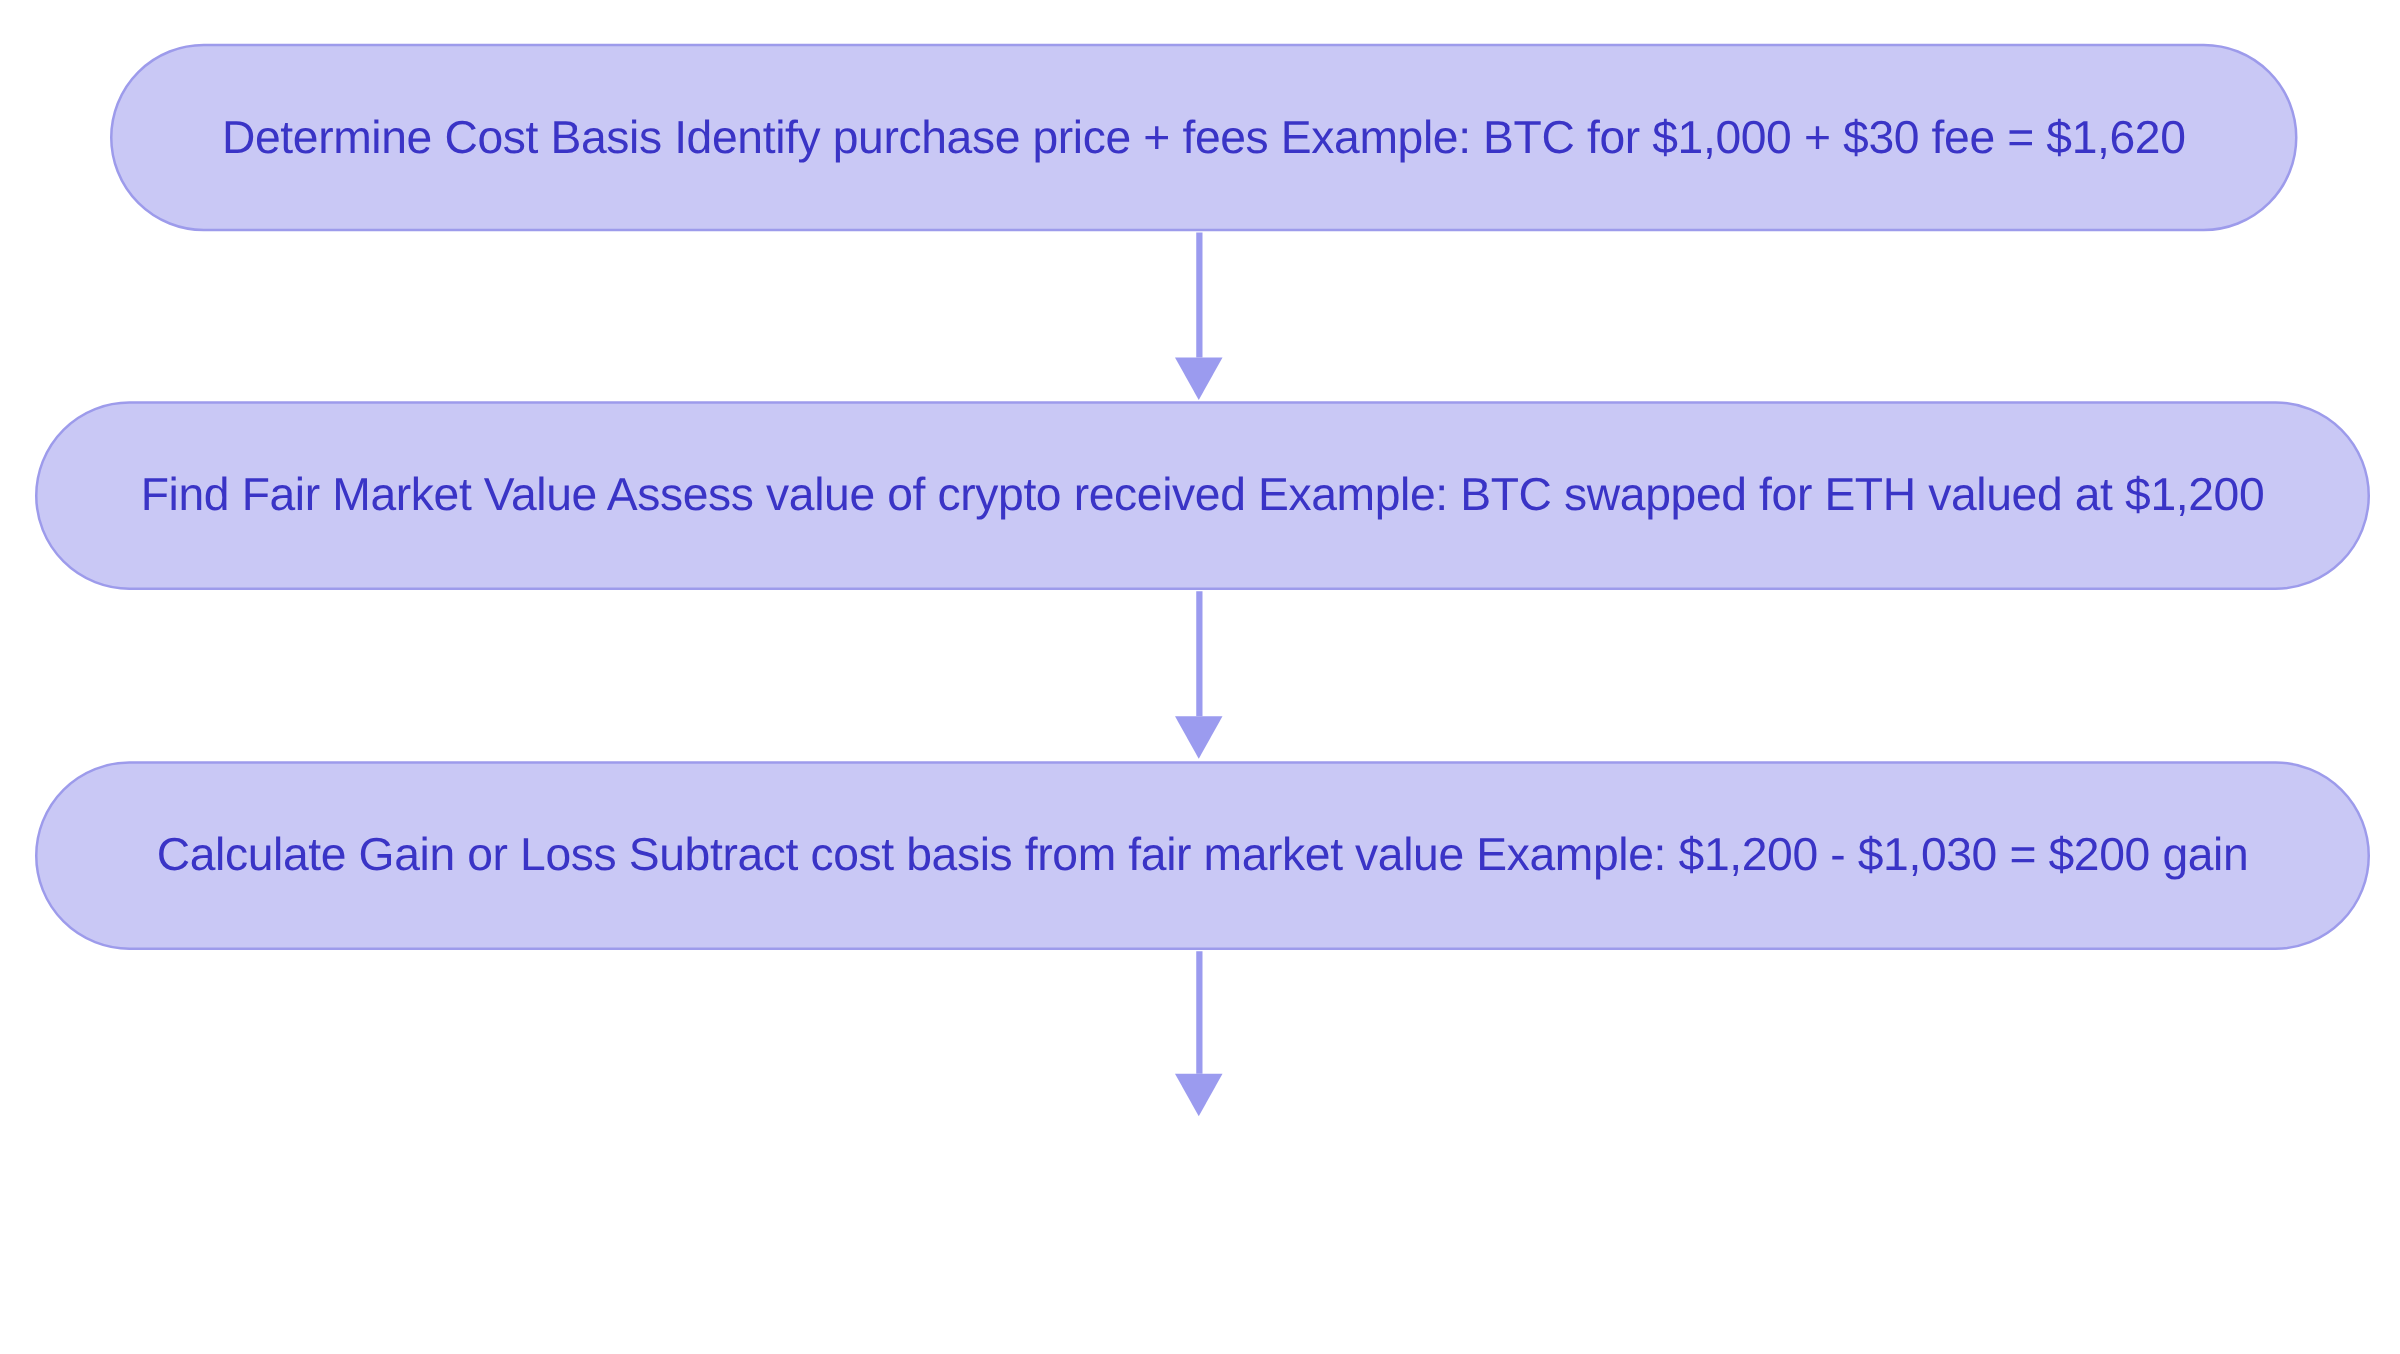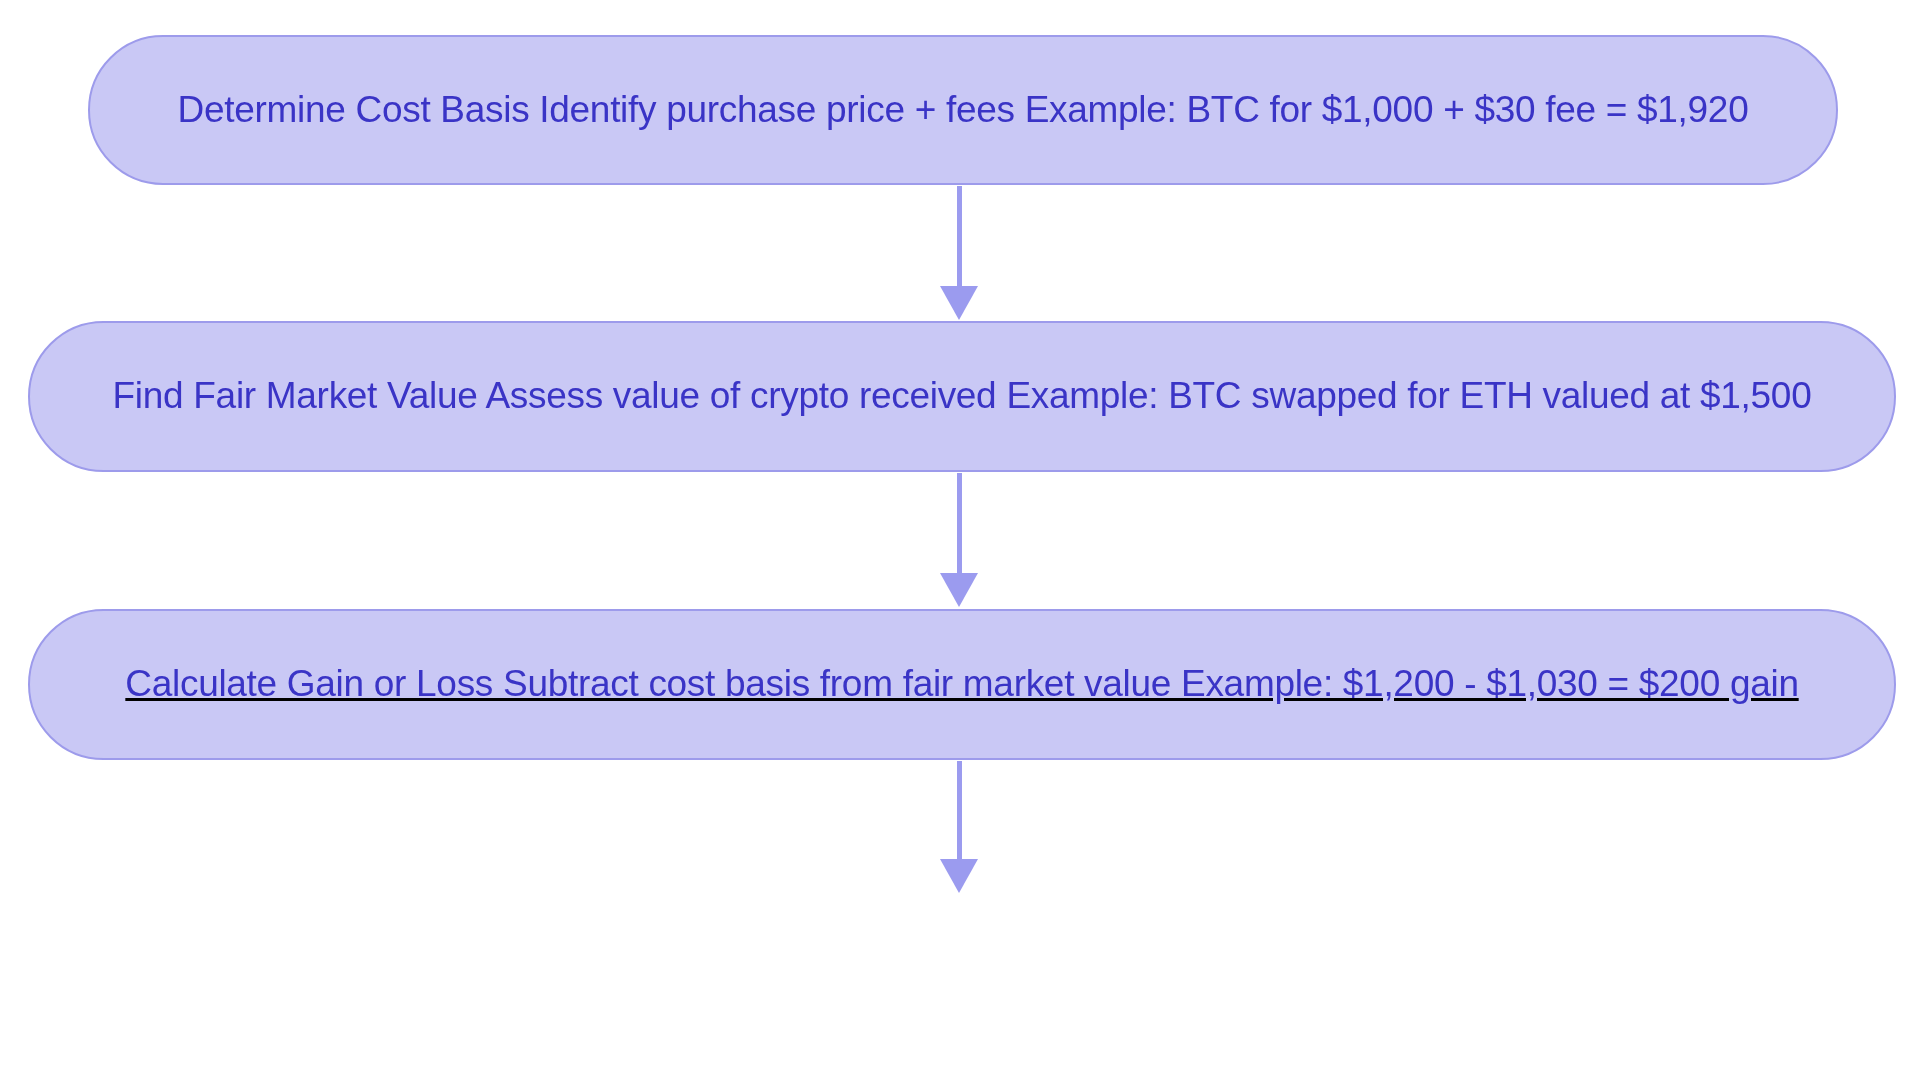--- a/index.html
+++ b/index.html
@@ -34,21 +34,21 @@
   .node-label {
     color: var(--text-color);
     font-size: 37px;
     letter-spacing: -0.3px;
     line-height: 1.2;
     padding: 0 60px;
     white-space: nowrap;
   }
   .node-1 { left: 88px;  top: 35px;  width: 1750px; height: 150px; }
   .node-2 { left: 28px;  top: 321px; width: 1868px; height: 151px; }
-  .node-3 { left: 28px;  top: 609px; width: 1868px; height: 151px; text-decoration: underline; }
+  .node-3 { left: 28px;  top: 609px; width: 1868px; height: 151px; }
   .node-4 { left: 92px;  top: 894px; width: 1730px; height: 152px; }
 
   .connector {
     position: absolute;
     left: 939px;
     width: 40px;
     display: flex;
     flex-direction: column;
     align-items: center;
   }
@@ -67,30 +67,30 @@
     border-right: 19px solid transparent;
     border-top: 34px solid var(--arrow-color);
   }
 </style>
 </head>
 <body>
 
 <div class="canvas">
 
   <div class="node node-1">
-    <span class="node-label">Determine Cost Basis Identify purchase price + fees Example: BTC for $1,000 + $30 fee = $1,920</span>
+    <span class="node-label">Determine Cost Basis Identify purchase price + fees Example: BTC for $1,000 + $30 fee = $1,620</span>
   </div>
 
   <div class="connector connector-1">
     <div class="arrow-line"></div>
     <div class="arrow-head"></div>
   </div>
 
   <div class="node node-2">
-    <span class="node-label">Find Fair Market Value Assess value of crypto received Example: BTC swapped for ETH valued at $1,500</span>
+    <span class="node-label">Find Fair Market Value Assess value of crypto received Example: BTC swapped for ETH valued at $1,200</span>
   </div>
 
   <div class="connector connector-2">
     <div class="arrow-line"></div>
     <div class="arrow-head"></div>
   </div>
 
   <div class="node node-3">
     <span class="node-label">Calculate Gain or Loss Subtract cost basis from fair market value Example: $1,200 - $1,030 = $200 gain</span>
   </div>

